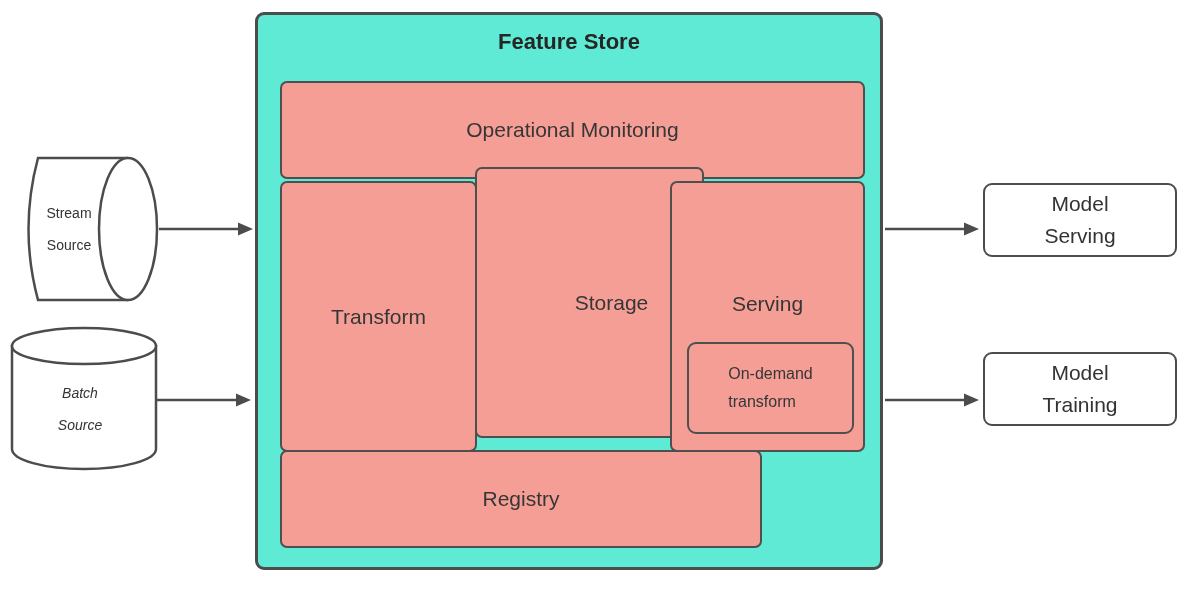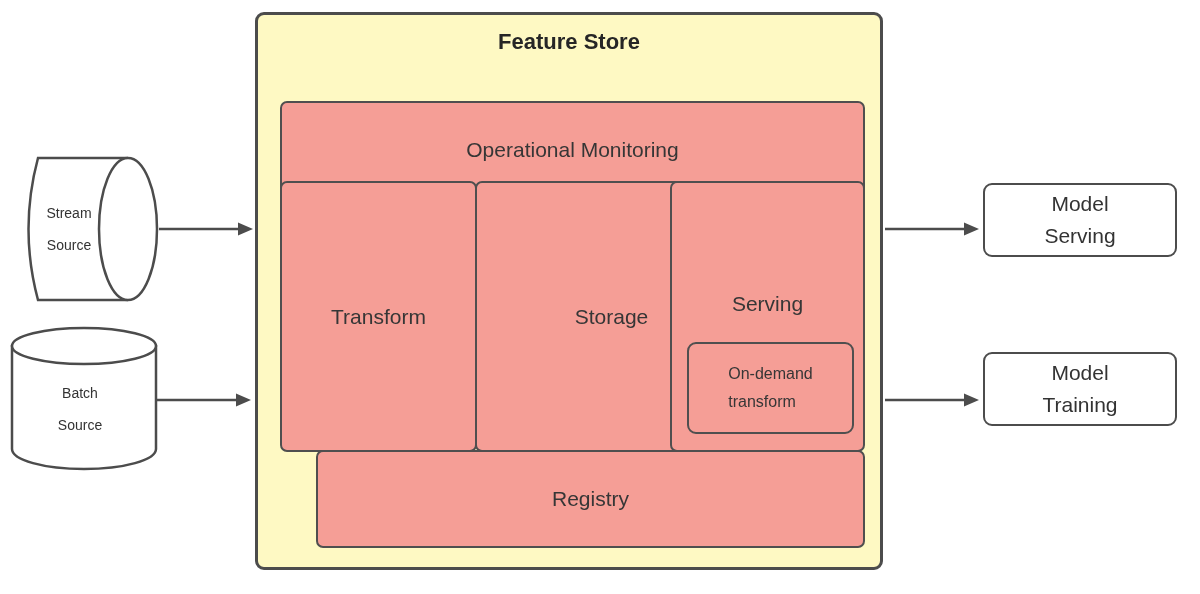--- a/index.html
+++ b/index.html
@@ -15,21 +15,21 @@
     background: #ffffff;
     overflow: hidden;
   }
   .abs { position: absolute; }
   .multiline { white-space: pre-line; }
 
   
   .feature-store {
     left: 255px; top: 12px;
     width: 628px; height: 558px;
-    background: #fef9c3;
+    background: #5eead4;
     border: 3px solid #4c4c4c;
     border-radius: 9px;
     box-sizing: border-box;
   }
   .fs-title {
     position: absolute;
     left: 0; top: 14px; width: 100%;
     text-align: center;
     font-size: 22px;
     font-weight: bold;
@@ -44,25 +44,25 @@
     border-radius: 7px;
     box-sizing: border-box;
     color: #363636;
     font-size: 21px;
     line-height: 30px;
     display: flex;
     align-items: center;
     justify-content: center;
     text-align: center;
   }
-  .box-monitoring { left: 22px; top: 86px;  width: 585px; height: 98px;  }
+  .box-monitoring { left: 22px; top: 66px;  width: 585px; height: 98px;  }
   .box-transform  { left: 22px; top: 166px; width: 197px; height: 271px; }
-  .box-storage    { left: 217px; top: 166px; width: 229px; height: 271px; padding-left: 44px; }
+  .box-storage    { left: 217px; top: 152px; width: 229px; height: 271px; padding-left: 44px; }
   .box-serving    { left: 412px; top: 166px; width: 195px; height: 271px; display: block; }
-  .box-registry   { left: 22px; top: 435px; width: 549px; height: 98px; margin-left: 36px;  }
+  .box-registry   { left: 22px; top: 435px; width: 482px; height: 98px;  }
   .serving-label {
     position: absolute;
     left: 0; top: 106px; width: 100%;
     text-align: center;
     font-size: 21px;
     color: #363636;
   }
   .box-ondemand {
     position: absolute;
     left: 15px; top: 159px;
@@ -87,21 +87,21 @@
     display: flex;
     align-items: center;
     justify-content: center;
     text-align: center;
     font-size: 14px;
     line-height: 32px;
     color: #333333;
     box-sizing: border-box;
   }
   .stream-label { left: 14px; top: 155px; width: 146px; height: 147px; padding-right: 36px; }
-  .batch-label  { left: 10px; top: 325px; width: 140px; height: 146px; padding-top: 22px; }
+  .batch-label  { left: 10px; top: 325px; width: 140px; height: 146px; padding-top: 22px; font-style: italic; }
 
   
   .model-box {
     position: absolute;
     width: 194px; height: 74px;
     background: #ffffff;
     border: 2px solid #4c4c4c;
     border-radius: 9px;
     box-sizing: border-box;
     display: flex;

